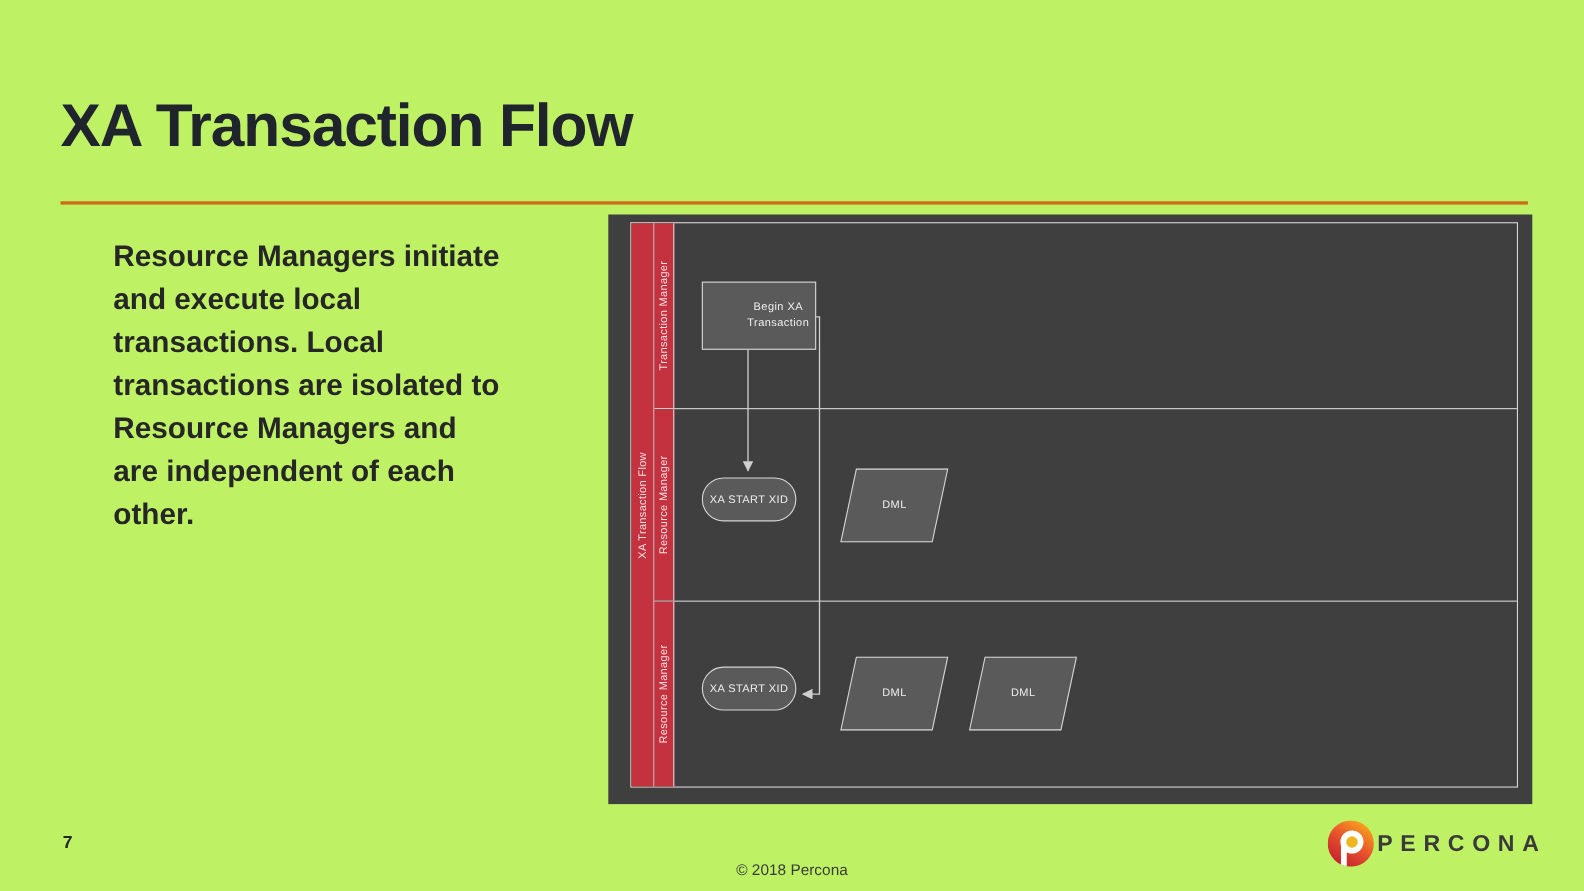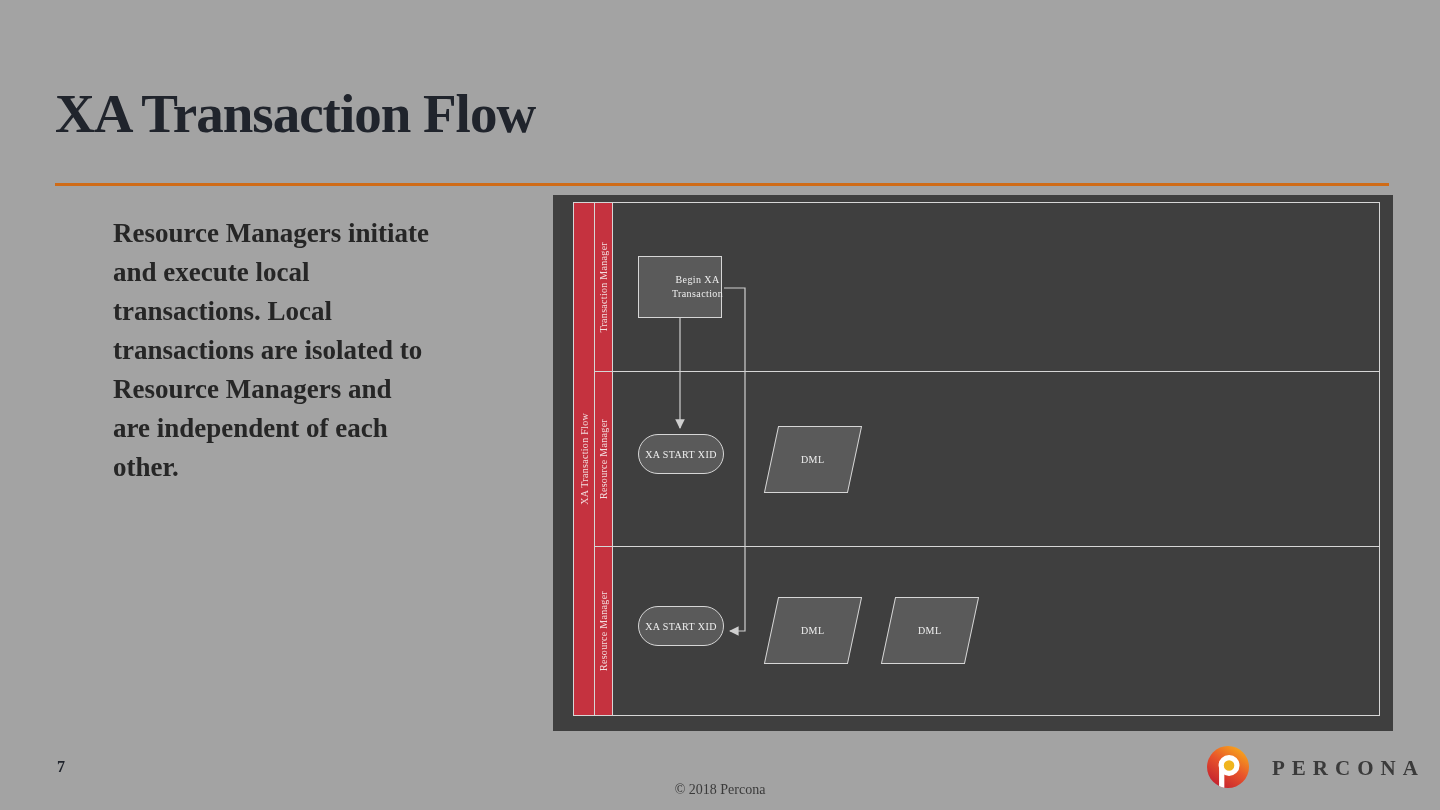--- a/index.html
+++ b/index.html
@@ -3,23 +3,22 @@
 <meta charset="utf-8">
 <style>
   * { margin: 0; padding: 0; box-sizing: border-box; }
   html, body { background: #e9e9e9; }
   body { font-family: "Liberation Sans", sans-serif; }
 
   .slide {
     position: relative;
     width: 1440px;
     height: 810px;
-    background: #a3a3a3;
+    background: #bef264;
     overflow: hidden;
-    font-family: Liberation Serif, serif;
   }
 
   
   .slide-title {
     position: absolute;
     left: 55px;
     top: 82px;
     font-size: 55px;
     font-weight: bold;
     letter-spacing: -1px;
@@ -31,21 +30,21 @@
     left: 55px;
     top: 183px;
     width: 1334px;
     height: 3px;
     background: #cf6b17;
   }
 
   
   .body-text {
     position: absolute;
-    left: 113px;
+    left: 103px;
     top: 214px;
     width: 470px;
     font-size: 27px;
     font-weight: bold;
     line-height: 39px;
     color: #262626;
     white-space: pre-line;
   }
 
   
@@ -106,21 +105,21 @@
     display: flex;
     align-items: center;
     justify-content: center;
     text-align: center;
     background: #5a5a5a;
     border: 1.5px solid #d6d6d6;
     color: #efefef;
     font-size: 10px;
     letter-spacing: 0.4px;
   }
-  .node-begin { left: 85px; top: 61px; width: 84px; height: 62px; white-space: pre-line; line-height: 14px; padding-left: 35px; }
+  .node-begin { left: 85px; top: 61px; width: 104px; height: 62px; white-space: pre-line; line-height: 14px; padding-left: 35px; }
   .node-stadium { border-radius: 26px; width: 86px; height: 40px; }
   .node-start1 { left: 85px; top: 239px; }
   .node-start2 { left: 85px; top: 411px; }
   .node-dml { width: 84px; height: 67px; transform: skewX(-12deg); }
   .node-dml > span { transform: skewX(12deg); }
   .node-dml1 { left: 218px; top: 231px; }
   .node-dml2 { left: 218px; top: 402px; }
   .node-dml3 { left: 335px; top: 402px; }
 
   .connector-layer {
@@ -146,21 +145,21 @@
     top: 782px;
     font-size: 14px;
     color: #3a3a3a;
   }
   .logo {
     position: absolute;
     left: 1207px;
     top: 746px;
     display: flex;
     align-items: center;
-    gap: 23px;
+    gap: 3px;
   }
   .logo-wordmark {
     font-size: 21px;
     font-weight: bold;
     letter-spacing: 7px;
     color: #3a3a3a;
     padding-top: 2px;
     white-space: nowrap;
   }
 </style>

